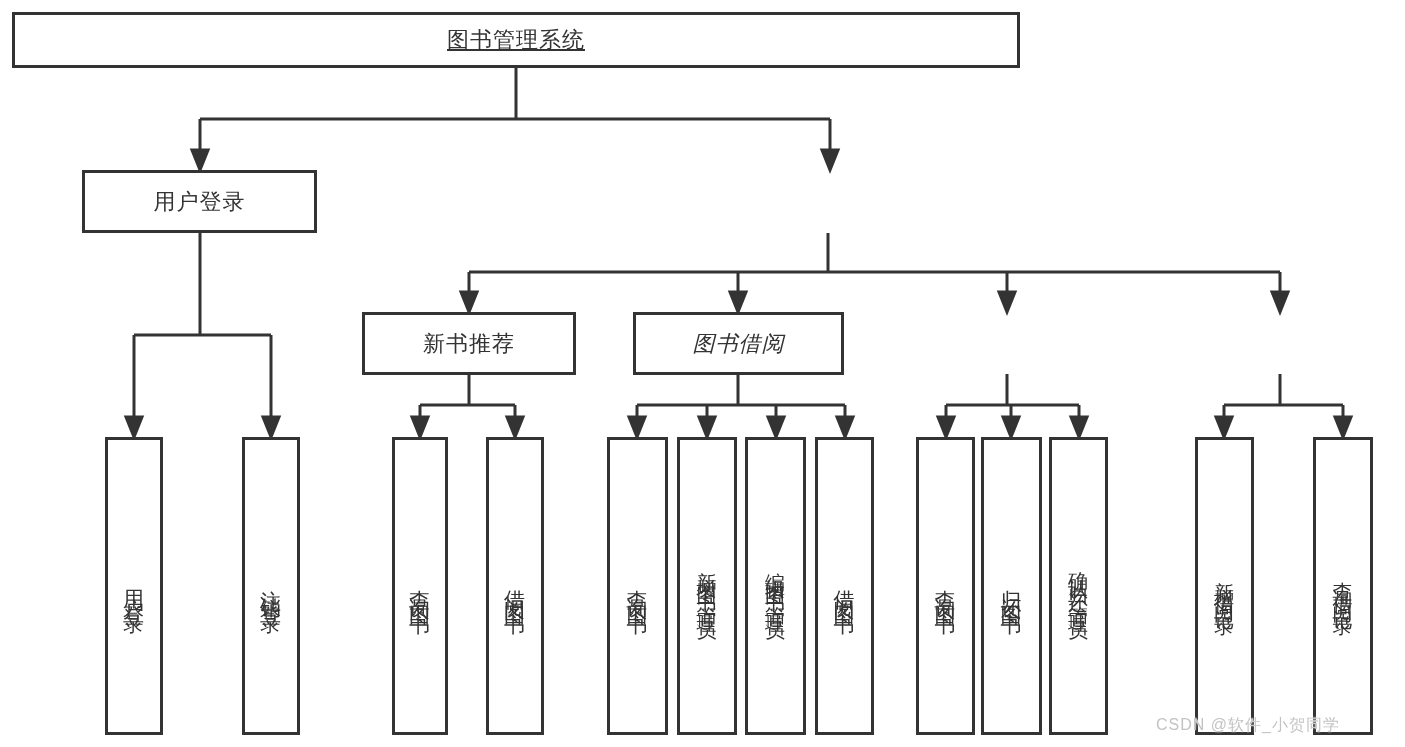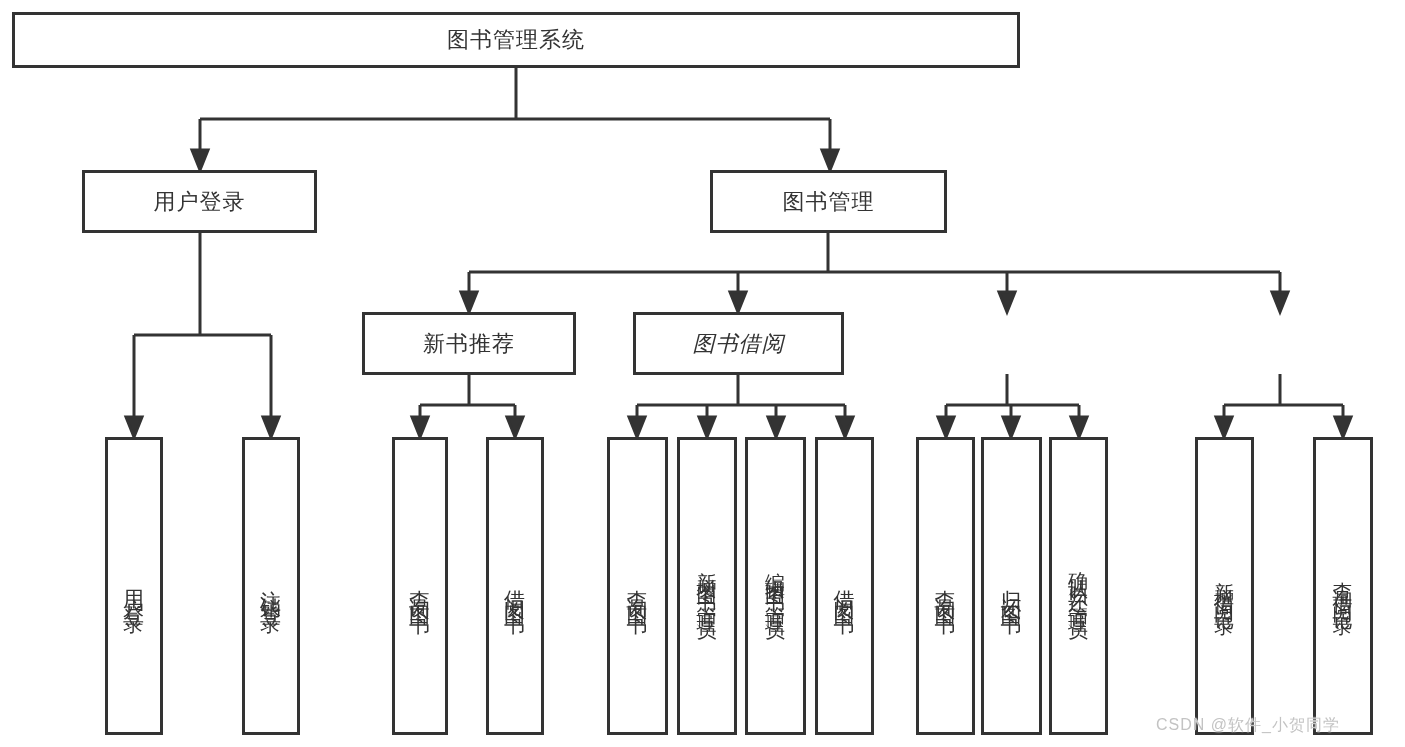--- a/index.html
+++ b/index.html
@@ -81,24 +81,23 @@
     <path d="M1079 405 V418" fill="none"></path>
       <polygon points="1071,417 1087,417 1079,437"></polygon>
 
     <path d="M1280 374 V405 M1224 405 H1343" fill="none"></path>
     <path d="M1224 405 V418" fill="none"></path>
       <polygon points="1216,417 1232,417 1224,437"></polygon>
     <path d="M1343 405 V418" fill="none"></path>
       <polygon points="1335,417 1351,417 1343,437"></polygon>
   </svg>
 
-  <div class="node" style="left:12px; top:12px; width:1008px; height:56px;">图书管理系统</div>
+  <div class="node" style="left:12px; top:12px; width:1008px; height:56px;text-decoration:underline;">图书管理系统</div>
 
   <div class="node" style="left:82px; top:170px; width:235px; height:63px;">用户登录</div>
-  <div class="node" style="left:710px; top:170px; width:237px; height:63px;">图书管理</div>
 
   <div class="node" style="left:362px; top:312px; width:214px; height:63px;">新书推荐</div>
   <div class="node" style="left:633px; top:312px; width:211px; height:63px;font-style:italic;">图书借阅</div>
 
   <div class="vnode" style="left:105px; width:58px;">用户登录</div>
   <div class="vnode" style="left:242px; width:58px;">注销登录</div>
 
   <div class="vnode" style="left:392px; width:56px;">查询图书</div>
   <div class="vnode" style="left:486px; width:58px;">借阅图书</div>
 

